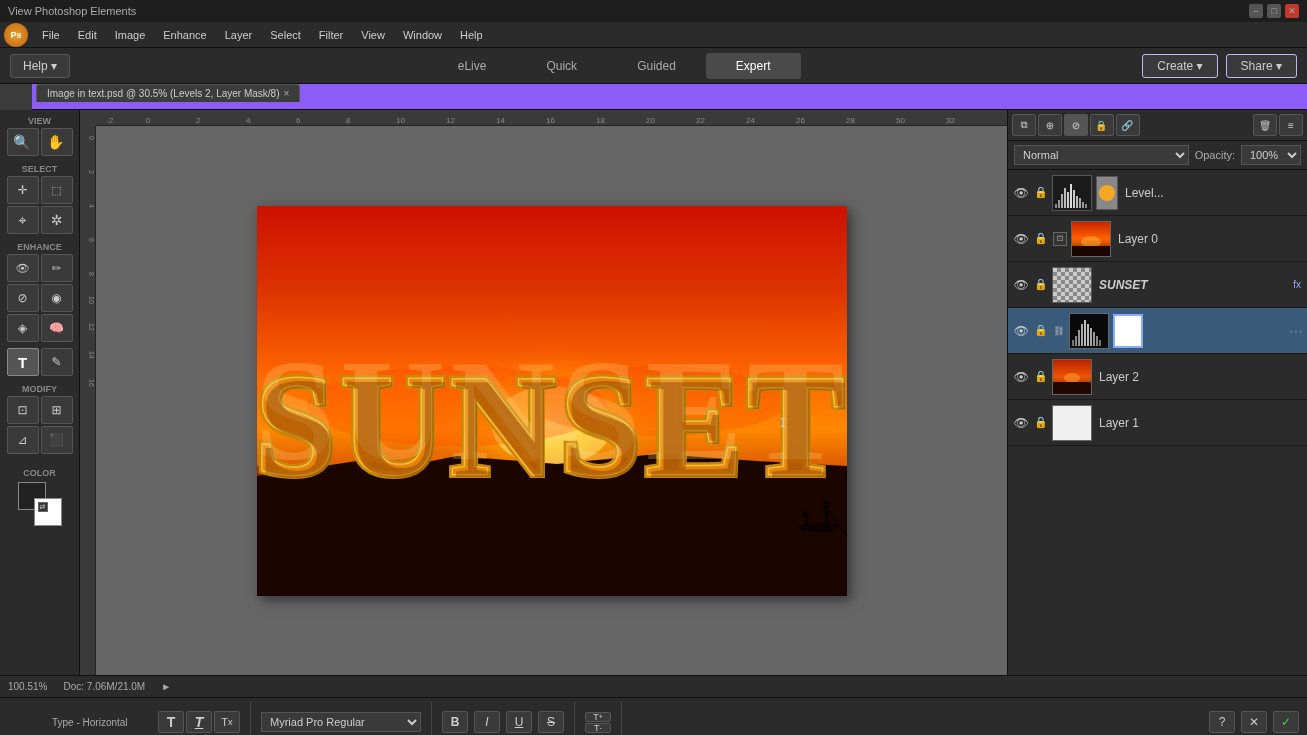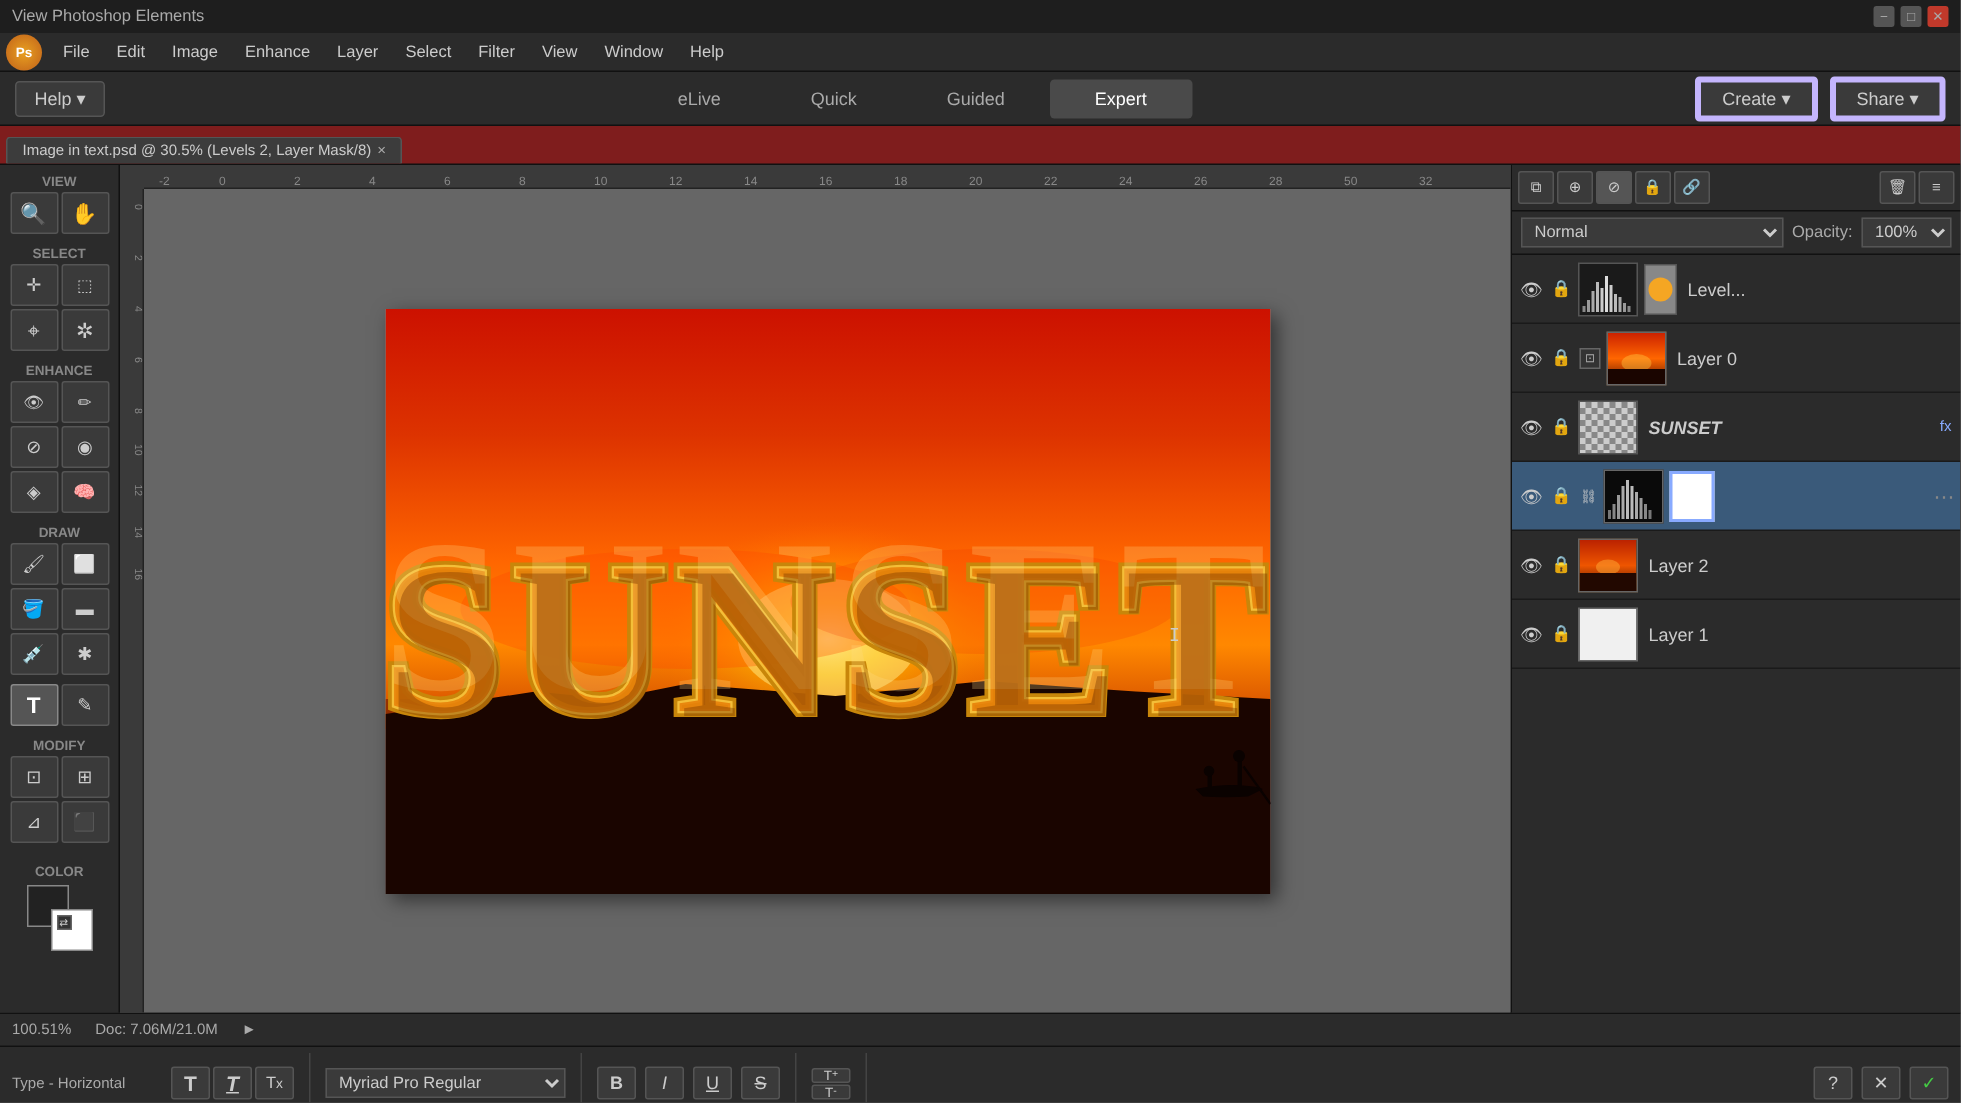--- a/index.html
+++ b/index.html
@@ -16,40 +16,40 @@
     #menu-bar .logo { width: 24px; height: 24px; background: radial-gradient(circle, #e8a020, #c0601a); border-radius: 50%; display: flex; align-items: center; justify-content: center; font-size: 9px; color: white; font-weight: bold; margin-right: 4px; }
     .menu-item { padding: 3px 8px; cursor: pointer; border-radius: 2px; color: #ccc; font-size: 11px; }
 
     
     #mode-bar { background: #2b2b2b; height: 36px; display: flex; align-items: center; padding: 0 10px; border-bottom: 1px solid #111; }
     #open-btn { background: #3a3a3a; border: 1px solid #555; color: #ccc; padding: 4px 12px; border-radius: 3px; cursor: pointer; font-size: 12px; margin-right: 16px; display: flex; align-items: center; gap: 4px; }
     .mode-tabs { display: flex; gap: 0; flex: 1; justify-content: center; }
     .mode-tab { padding: 6px 30px; cursor: pointer; color: #aaa; font-size: 12px; }
     .mode-tab.active { background: #4a4a4a; color: white; border-radius: 3px; }
     .right-btns { display: flex; gap: 8px; }
-    .create-btn, .share-btn { background: #3a3a3a; border: 4px solid #c4b5fd; color: #ccc; padding: 4px 14px; border-radius: 3px; cursor: pointer; font-size: 12px; }
+    .create-btn, .share-btn { background: #3a3a3a; border: 1px solid #c4b5fd; color: #ccc; padding: 4px 14px; border-radius: 3px; cursor: pointer; font-size: 12px; }
 
     
     #main { display: flex; height: calc(735px - 22px - 26px - 36px - 26px - 60px); }
 
     
     #left-toolbar { width: 80px; background: #2b2b2b; border-right: 1px solid #111; display: flex; flex-direction: column; padding: 4px; }
     .tool-section { margin-bottom: 4px; }
     .tool-section-label { font-size: 9px; color: #888; text-align: center; padding: 2px 0; font-weight: bold; }
     .tool-row { display: flex; gap: 2px; justify-content: center; margin-bottom: 2px; }
     .tool-btn { width: 32px; height: 28px; background: #3a3a3a; border: 1px solid #555; border-radius: 2px; display: flex; align-items: center; justify-content: center; cursor: pointer; font-size: 14px; color: #ccc; }
     .tool-btn.active { background: #555; border-color: #888; }
     .color-section { margin-top: 4px; padding: 4px; }
     .color-label { font-size: 9px; color: #888; text-align: center; font-weight: bold; margin-bottom: 4px; }
     .color-swatches { position: relative; width: 44px; height: 44px; margin: 0 auto; }
     .color-fg { width: 28px; height: 28px; background: #222; border: 1px solid #888; position: absolute; top: 0; left: 0; cursor: pointer; }
     .color-bg { width: 28px; height: 28px; background: #fff; border: 1px solid #888; position: absolute; bottom: 0; right: 0; cursor: pointer; }
 
     
-    #tab-bar { background: #7f1d1d; height: 26px; display: flex; align-items: flex-end; padding: 0 4px; border-bottom: 1px solid #111; }
+    #tab-bar { background: #8b5cf6; height: 26px; display: flex; align-items: flex-start; padding: 0 4px; border-bottom: 1px solid #111; margin-left: 32px; }
     .doc-tab { background: #3c3c3c; border: 1px solid #555; border-bottom: none; padding: 3px 10px; border-radius: 3px 3px 0 0; font-size: 10px; color: #ccc; display: flex; align-items: center; gap: 4px; cursor: pointer; }
     .doc-tab-close { color: #aaa; cursor: pointer; font-size: 10px; }
 
     
     #canvas-area { flex: 1; background: #555; overflow: hidden; position: relative; display: flex; flex-direction: column; }
     #ruler-corner { width: 16px; height: 16px; background: #3a3a3a; position: absolute; top: 0; left: 0; z-index: 10; }
     #ruler-h { position: absolute; top: 0; left: 16px; right: 0; height: 16px; background: #3a3a3a; border-bottom: 1px solid #222; z-index: 9; display: flex; align-items: flex-end; overflow: hidden; }
     #ruler-v { position: absolute; top: 16px; left: 0; bottom: 0; width: 16px; background: #3a3a3a; border-right: 1px solid #222; z-index: 9; display: flex; flex-direction: column; align-items: flex-end; overflow: hidden; }
     .ruler-tick { font-size: 8px; color: #888; }
     #canvas-container { position: absolute; top: 16px; left: 16px; right: 0; bottom: 0; display: flex; align-items: center; justify-content: center; background: #666; }
@@ -166,35 +166,20 @@
         <div class="tool-btn" style="font-size:11px;">👁</div>
         <div class="tool-btn" style="font-size:11px;">✏</div>
       </div>
       <div class="tool-row">
         <div class="tool-btn" style="font-size:12px;">⊘</div>
         <div class="tool-btn" style="font-size:12px;">◉</div>
       </div>
       <div class="tool-row">
         <div class="tool-btn" style="font-size:12px;">◈</div>
         <div class="tool-btn" style="font-size:12px;">🧠</div>
-      </div>
-    </div>
-    <div class="tool-section">
-      <div class="tool-section-label">DRAW</div>
-      <div class="tool-row">
-        <div class="tool-btn" style="font-size:12px;">🖌</div>
-        <div class="tool-btn" style="font-size:12px;">⬜</div>
-      </div>
-      <div class="tool-row">
-        <div class="tool-btn" style="font-size:12px;">🪣</div>
-        <div class="tool-btn" style="font-size:12px;">▬</div>
-      </div>
-      <div class="tool-row">
-        <div class="tool-btn" style="font-size:12px;">💉</div>
-        <div class="tool-btn" style="font-size:12px;">✱</div>
       </div>
     </div>
     <div class="tool-section">
       <div class="tool-row">
         <div class="tool-btn active" style="font-size:15px; font-weight:bold; color:white;">T</div>
         <div class="tool-btn" style="font-size:12px;">✎</div>
       </div>
     </div>
     <div class="tool-section">
       <div class="tool-section-label">MODIFY</div>
@@ -482,21 +467,21 @@
 </div>
 
 <div id="status-bar">
   <span>100.51%</span>
   <span>Doc: 7.06M/21.0M</span>
   <span>►</span>
 </div>
 
 <div id="options-bar">
   <div class="options-row">
-    <span class="opts-label" style="width:100px;">Type - Horizontal</span>
+    <span class="opts-label" style="width:100px;margin-left:44px;">Type - Horizontal</span>
 
     <div class="type-sample">
       <div class="type-style-btn" style="font-size:14px;font-weight:bold;">T</div>
       <div class="type-style-btn" style="font-size:14px;font-weight:bold;text-decoration:underline;font-style:italic;">T</div>
       <div class="type-style-btn" style="font-size:11px;">T<sub>x</sub></div>
     </div>
     <div class="vert-divider"></div>
 
     <select class="opts-select" style="width:160px;">
       <option>Myriad Pro Regular</option>

